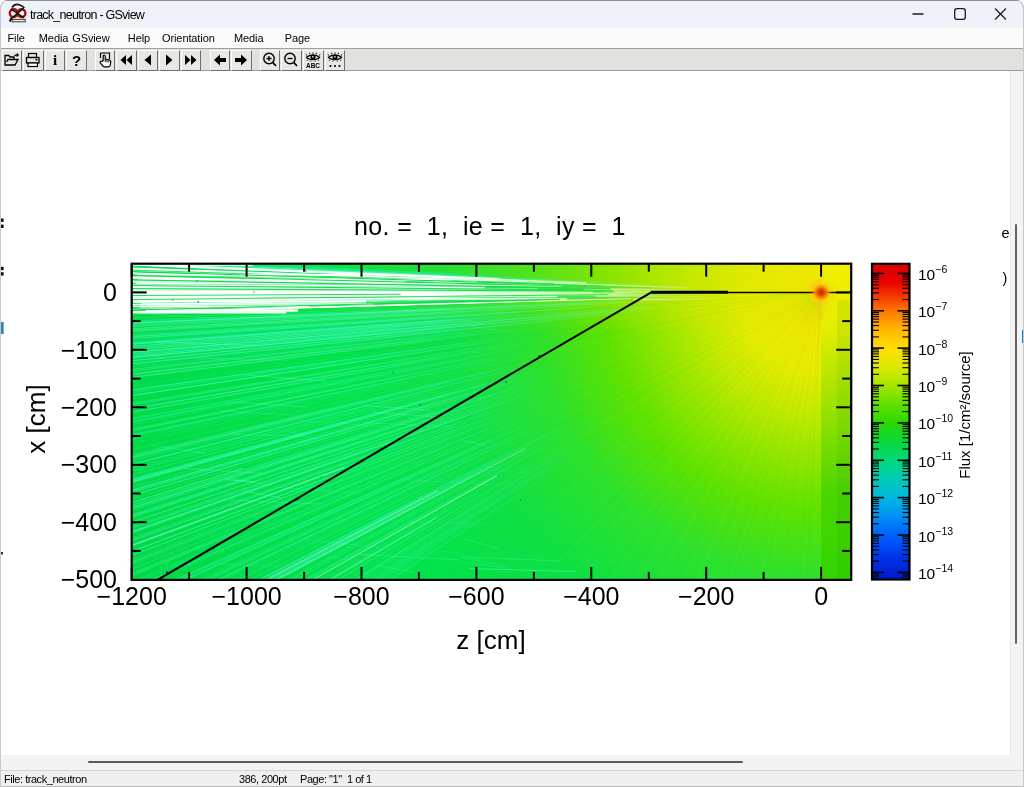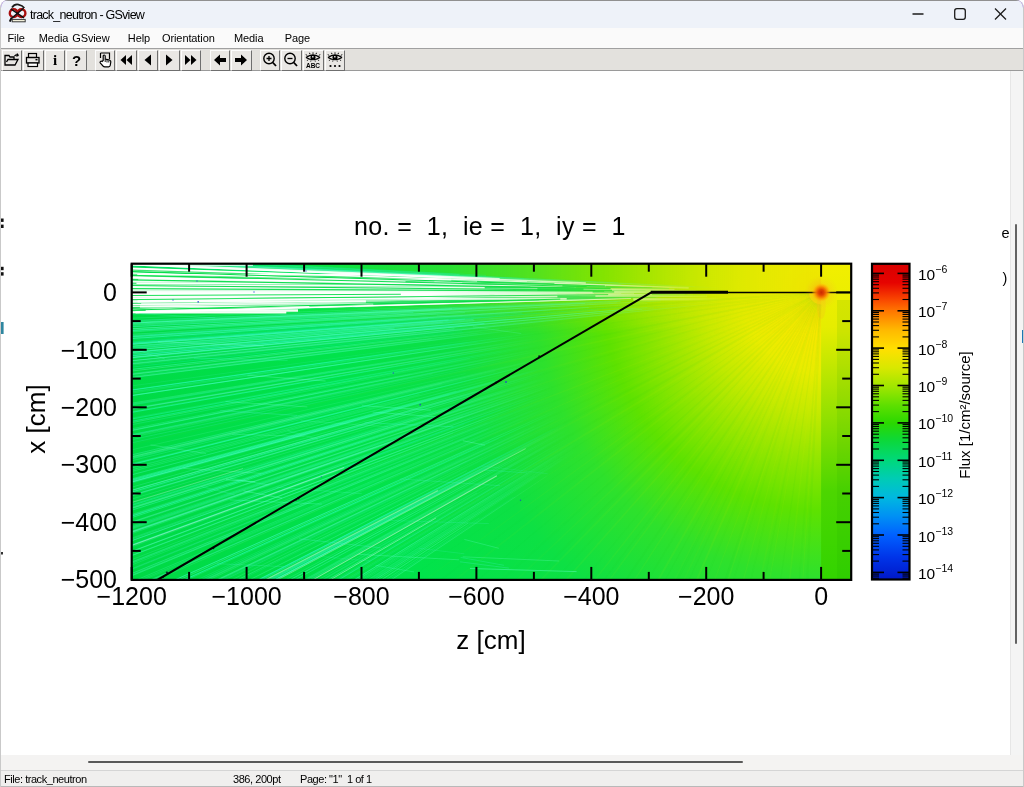--- a/index.html
+++ b/index.html
@@ -1145,17 +1145,17 @@
   </div>
 
   <div id="vscroll"></div>
   <div id="vthumb"></div>
   <div id="bluesliver"></div>
   <div id="hscroll"></div>
   <div id="hthumb"></div>
 
   <div id="statusbar">
     <span class="st" style="left:3px">File: track_neutron</span>
-    <span class="st" style="left:232px">386, 200pt</span>
+    <span class="st" style="left:238px">386, 200pt</span>
     <span class="st" style="left:299px">Page: "1"&nbsp; 1 of 1</span>
   </div>
 
 </div>
 
 </body></html>

